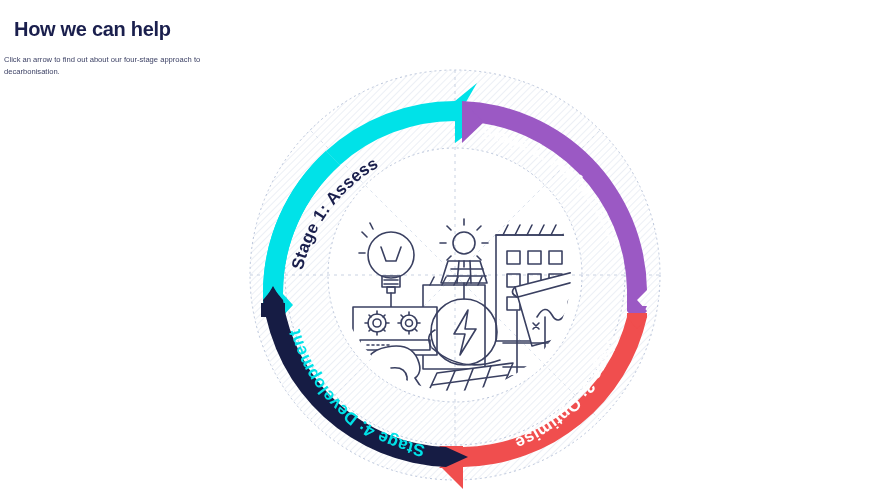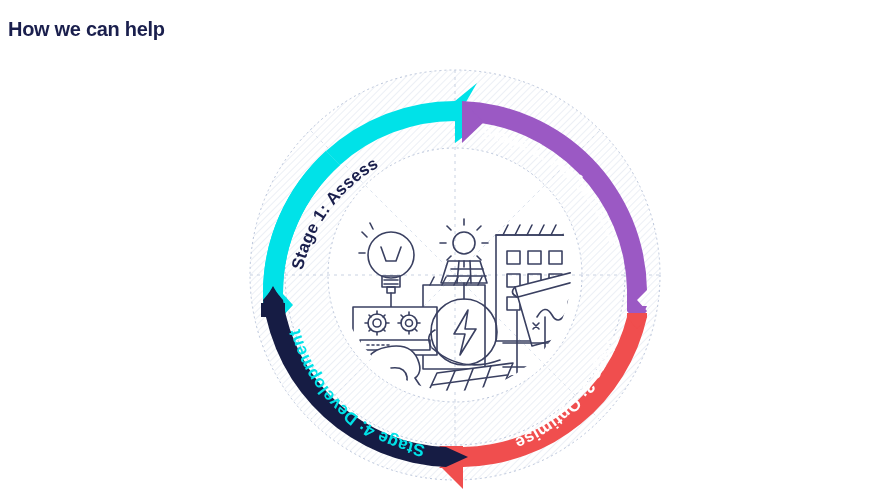--- a/index.html
+++ b/index.html
@@ -21,21 +21,21 @@
     position: absolute;
     left: 4px;
     top: 18px;
     width: 240px;
   }
   #page-title {
     font-size: 20px;
     font-weight: bold;
     letter-spacing: -0.3px;
     color: #1a1f4d;
-    margin: 0 0 14px 4px;
+    margin: 0 0 14px 10px;
     line-height: 1.1;
   }
   #intro-lead {
     font-size: 9.5px;
     font-weight: bold;
     line-height: 1.45;
     color: #1a1f4d;
     margin: 0 0 14px 0;
     letter-spacing: -0.05px;
   }
@@ -65,20 +65,21 @@
     font-weight: bold;
     font-size: 17px;
     letter-spacing: 0.2px;
   }
 </style>
 </head>
 <body>
 
 <div id="intro-panel">
   <h1 id="page-title">How we can help</h1>
+  <p id="intro-hint">Click an arrow to find out about our four-stage approach to decarbonisation.</p>
 </div>
 
 <div id="cycle-diagram">
 <svg viewBox="0 0 480 440" xmlns="http://www.w3.org/2000/svg">
   <defs>
 
     <pattern id="hatch" width="5" height="5" patternUnits="userSpaceOnUse" patternTransform="rotate(45)">
       <line x1="0" y1="0" x2="0" y2="5" stroke="#e4e9f1" stroke-width="1.6"></line>
     </pattern>
 

